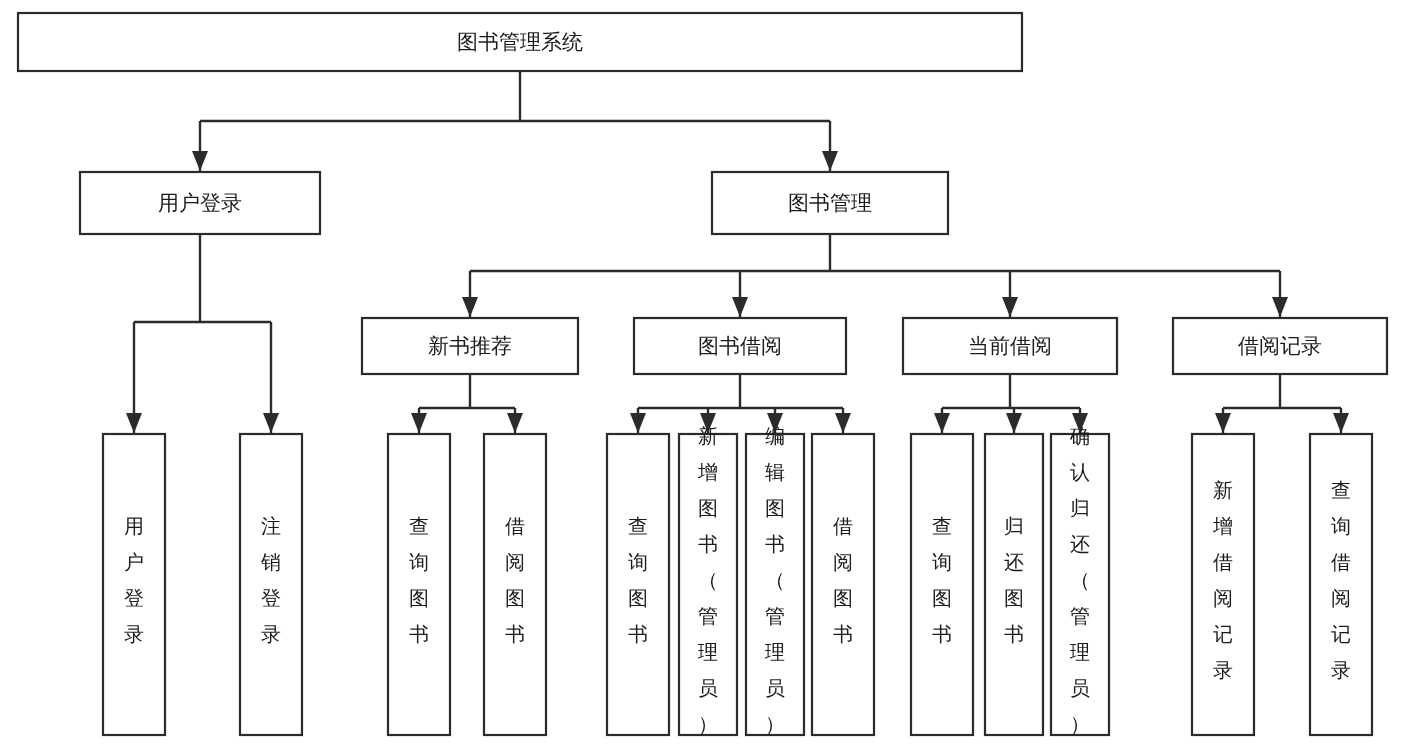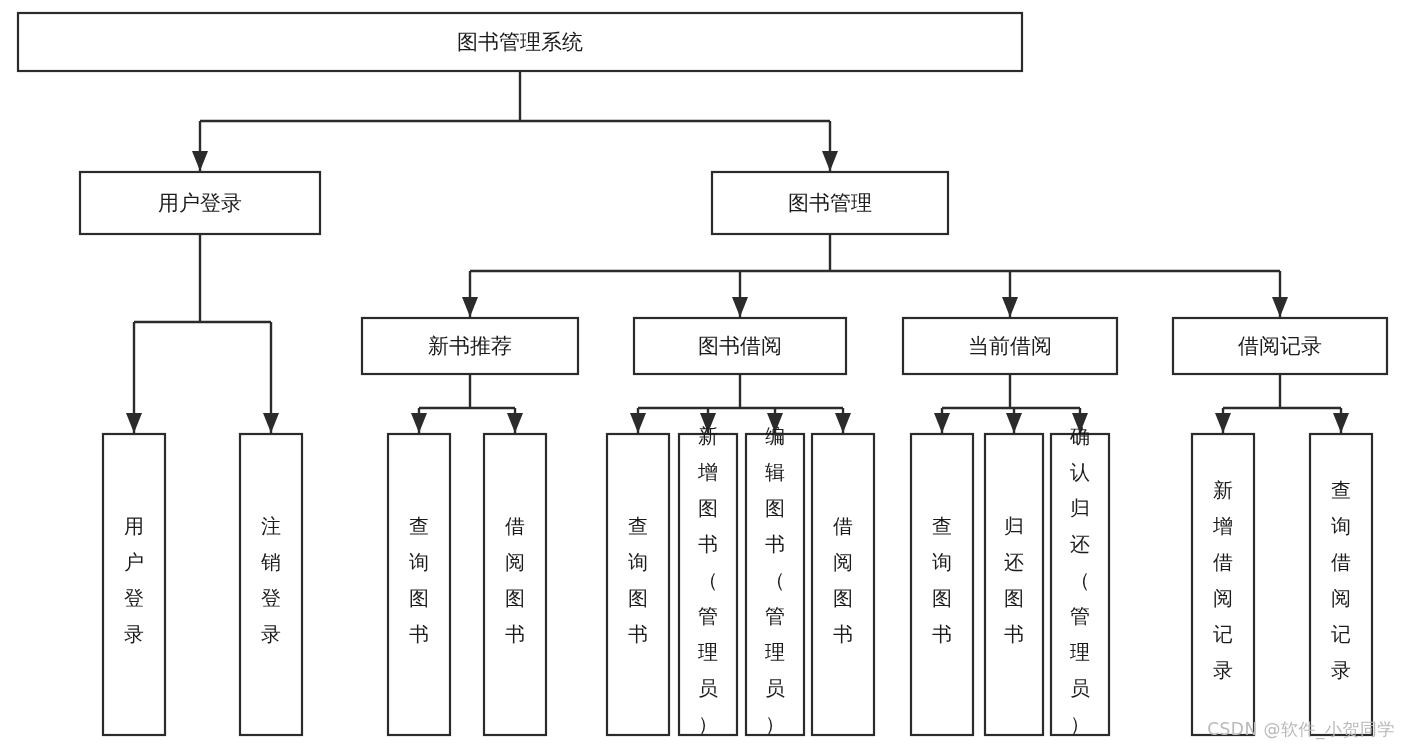--- a/index.html
+++ b/index.html
@@ -203,14 +203,13 @@
         <g>
           <rect x="1192" y="434" width="62" height="301" class="node-box"></rect>
           <text x="1223" y="496.5" class="node-label-vertical"><tspan x="1223" dy="0">新</tspan><tspan x="1223" dy="36">增</tspan><tspan x="1223" dy="36">借</tspan><tspan x="1223" dy="36">阅</tspan><tspan x="1223" dy="36">记</tspan><tspan x="1223" dy="36">录</tspan></text>
         </g>
         <g>
           <rect x="1310" y="434" width="62" height="301" class="node-box"></rect>
           <text x="1341" y="496.5" class="node-label-vertical"><tspan x="1341" dy="0">查</tspan><tspan x="1341" dy="36">询</tspan><tspan x="1341" dy="36">借</tspan><tspan x="1341" dy="36">阅</tspan><tspan x="1341" dy="36">记</tspan><tspan x="1341" dy="36">录</tspan></text>
         </g>
       </g>
   </svg>
-  <div class="watermark-text">CSDN @软件_小贺同学</div>
 </div>
 
 </body></html>

